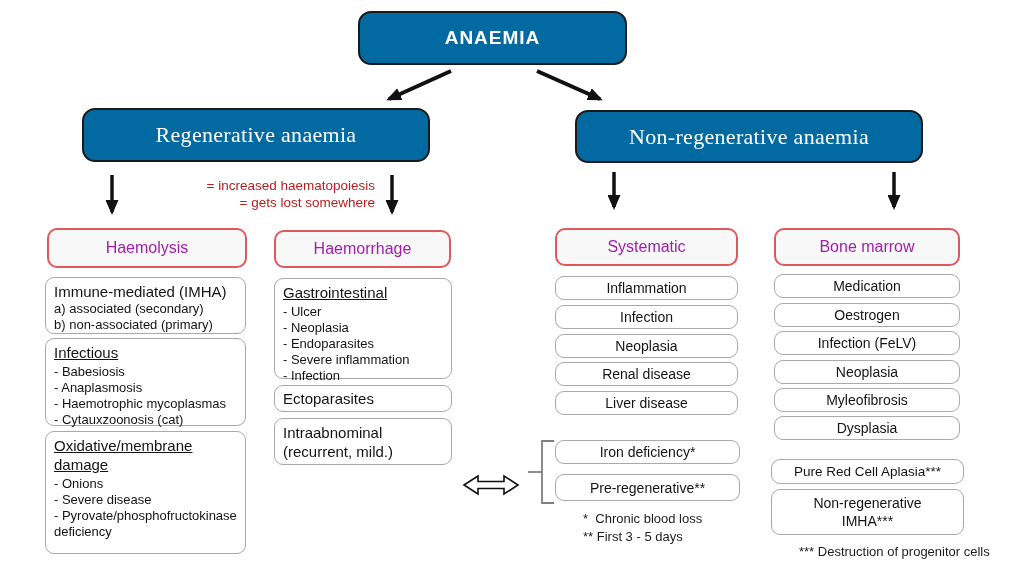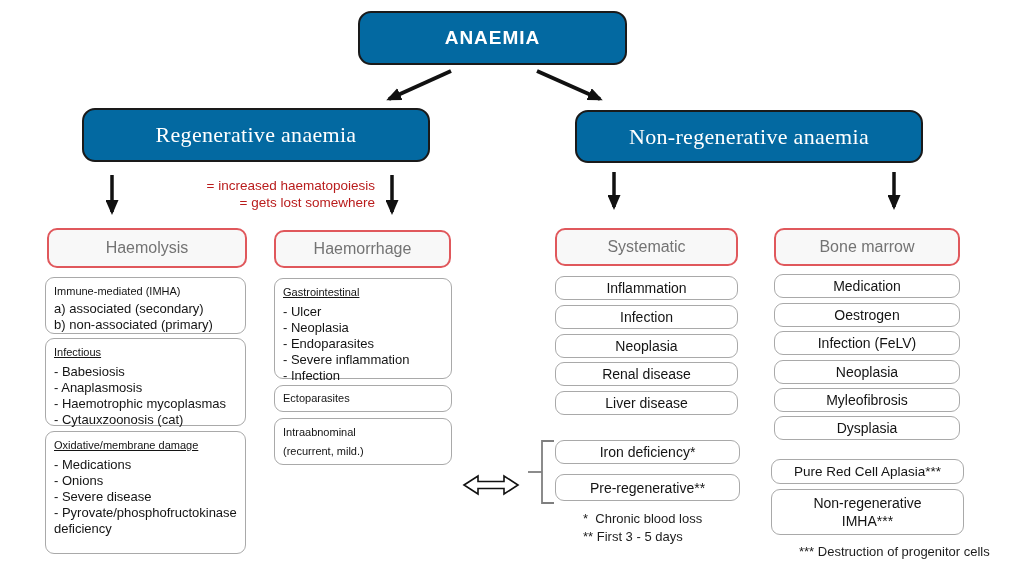--- a/index.html
+++ b/index.html
@@ -7,27 +7,27 @@
          font-family:"Liberation Sans",sans-serif;color:#1d1d1d;}
   svg.overlay{position:absolute;left:0;top:0;width:1024px;height:576px;pointer-events:none;}
 
   .red-box{position:absolute;box-sizing:border-box;background:#0369a1;border:2px solid #1a1a1a;
            border-radius:13px;color:#fff;display:flex;align-items:center;justify-content:center;text-align:center;}
   .root-label{font-size:19px;font-weight:bold;letter-spacing:1px;}
   .branch-label{font-family:"Liberation Serif",serif;font-size:22px;letter-spacing:.3px;}
 
   .header-box{position:absolute;box-sizing:border-box;background:#f8f8f8;border:2px solid #e0585c;
               border-radius:10px;display:flex;align-items:center;justify-content:center;
-              font-size:16px;color:#737373;}
+              font-size:16px;color:#a21caf;}
 
   .item-box{position:absolute;box-sizing:border-box;background:#fff;border:1.2px solid #a9a9a9;
             border-radius:9px;color:#141414;}
   .item-box.center{display:flex;align-items:center;justify-content:center;text-align:center;font-size:14px;}
   .item-box.multi{padding:4px 8px;font-size:13px;line-height:16px;}
-  .item-box.multi .bt{font-size:11px;line-height:19px;}
+  .item-box.multi .bt{font-size:15px;line-height:19px;}
   .item-box.multi .bt.pad{margin-bottom:2px;text-decoration:underline;}
 
   .note{position:absolute;color:#b91c1c;font-size:13.5px;line-height:17px;text-align:right;}
   .fn{position:absolute;color:#1d1d1d;font-size:13px;line-height:18px;white-space:pre;margin-left:18px;}
   .wrap-tight{padding:0 18px;line-height:18px;}
 </style>
 </head>
 <body>
 
 <div class="stage">
@@ -91,21 +91,20 @@
   </div>
   <div class="item-box multi" style="left:45px;top:338px;width:201px;height:88px">
     <div class="bt pad">Infectious</div>
     <div>- Babesiosis</div>
     <div>- Anaplasmosis</div>
     <div>- Haemotrophic mycoplasmas</div>
     <div>- Cytauxzoonosis (cat)</div>
   </div>
   <div class="item-box multi" style="left:45px;top:431px;width:201px;height:123px">
     <div class="bt pad" style="width:160px">Oxidative/membrane damage</div>
-    <div>- Medications</div>
     <div>- Onions</div>
     <div>- Severe disease</div>
     <div>- Pyrovate/phosphofructokinase deficiency</div>
   </div>
 
   <div class="item-box multi" style="left:274px;top:278px;width:178px;height:101px">
     <div class="bt pad">Gastrointestinal</div>
     <div>- Ulcer</div>
     <div>- Neoplasia</div>
     <div>- Endoparasites</div>

